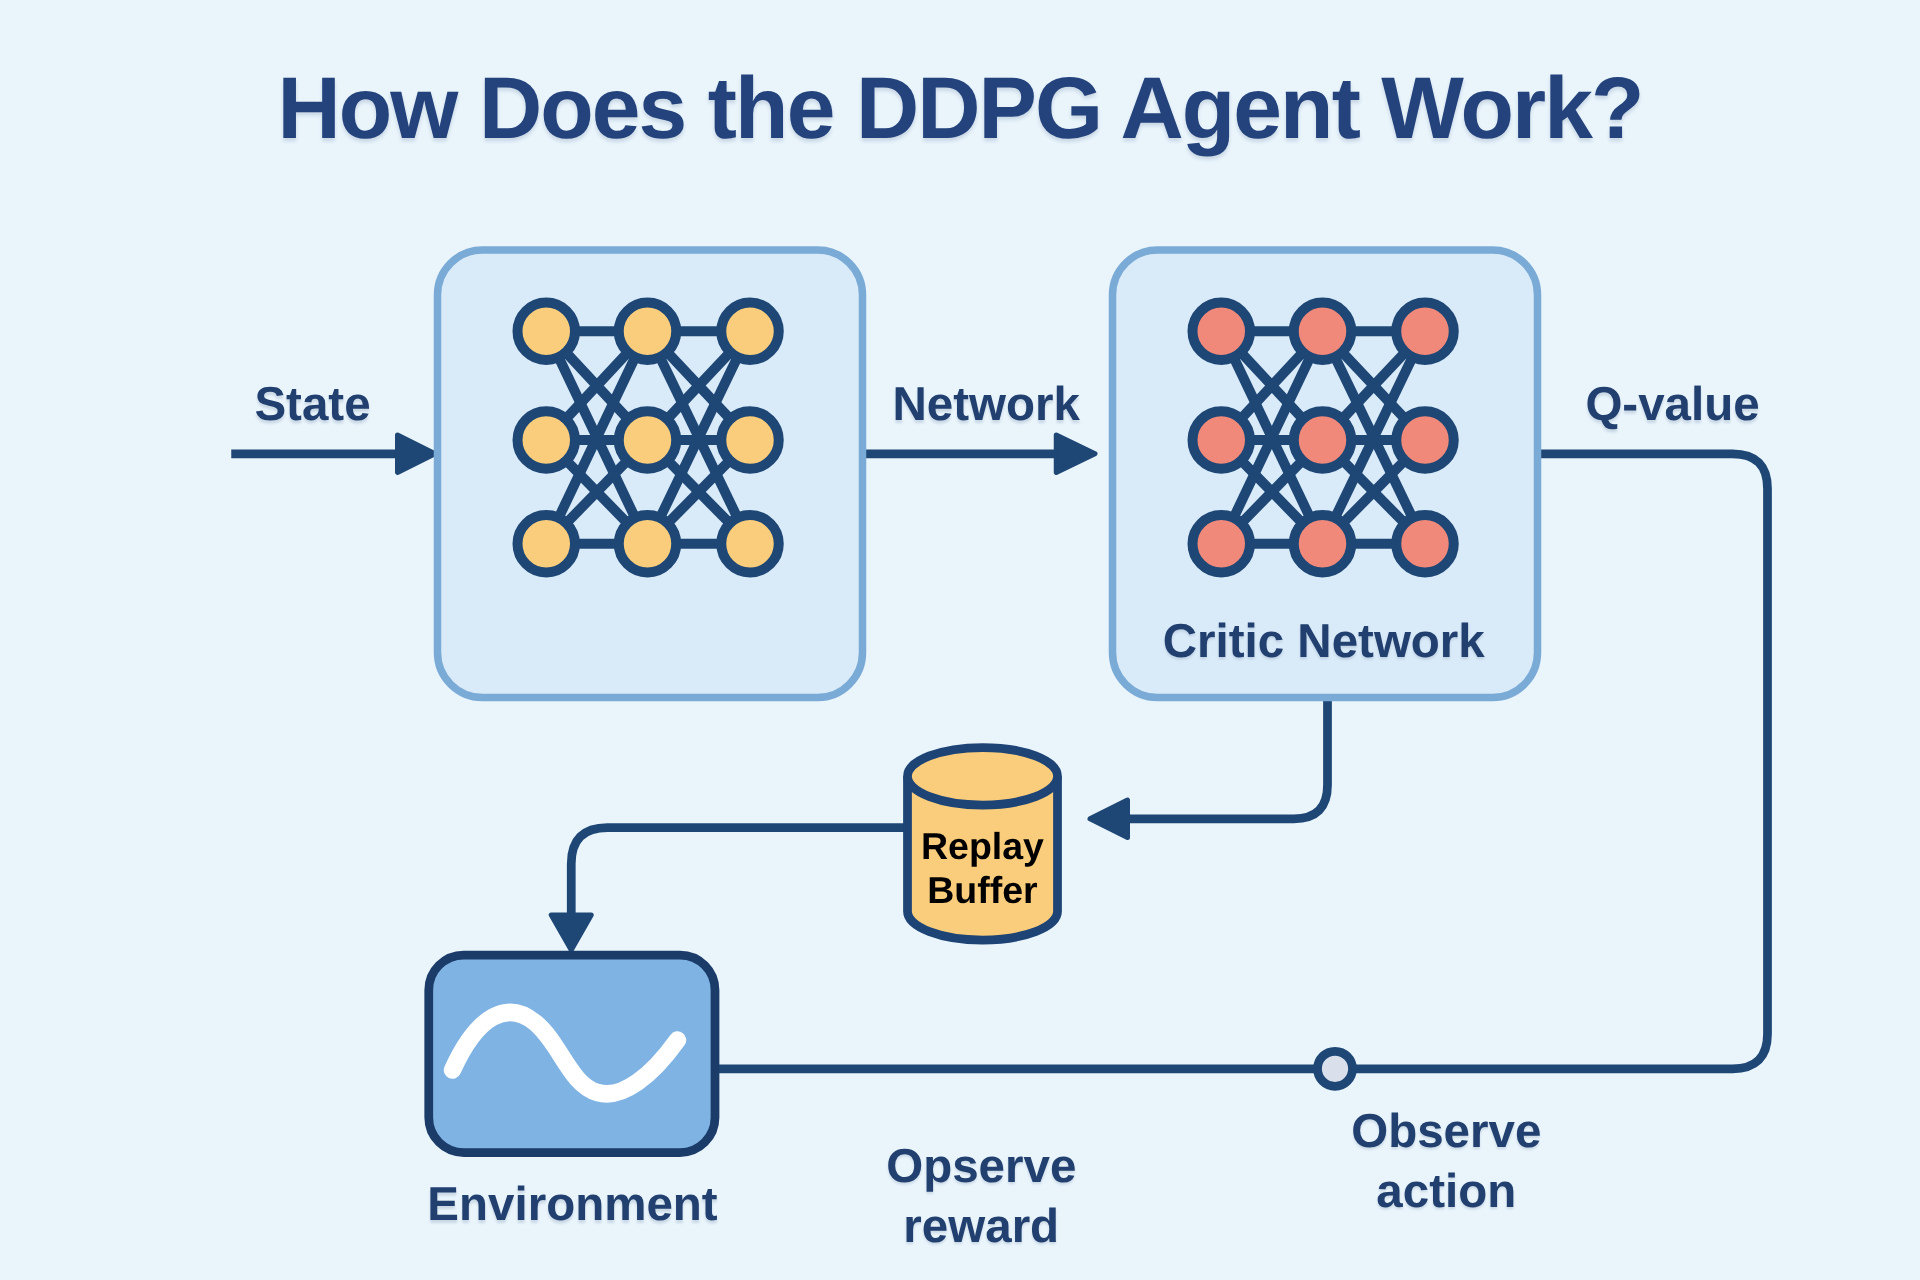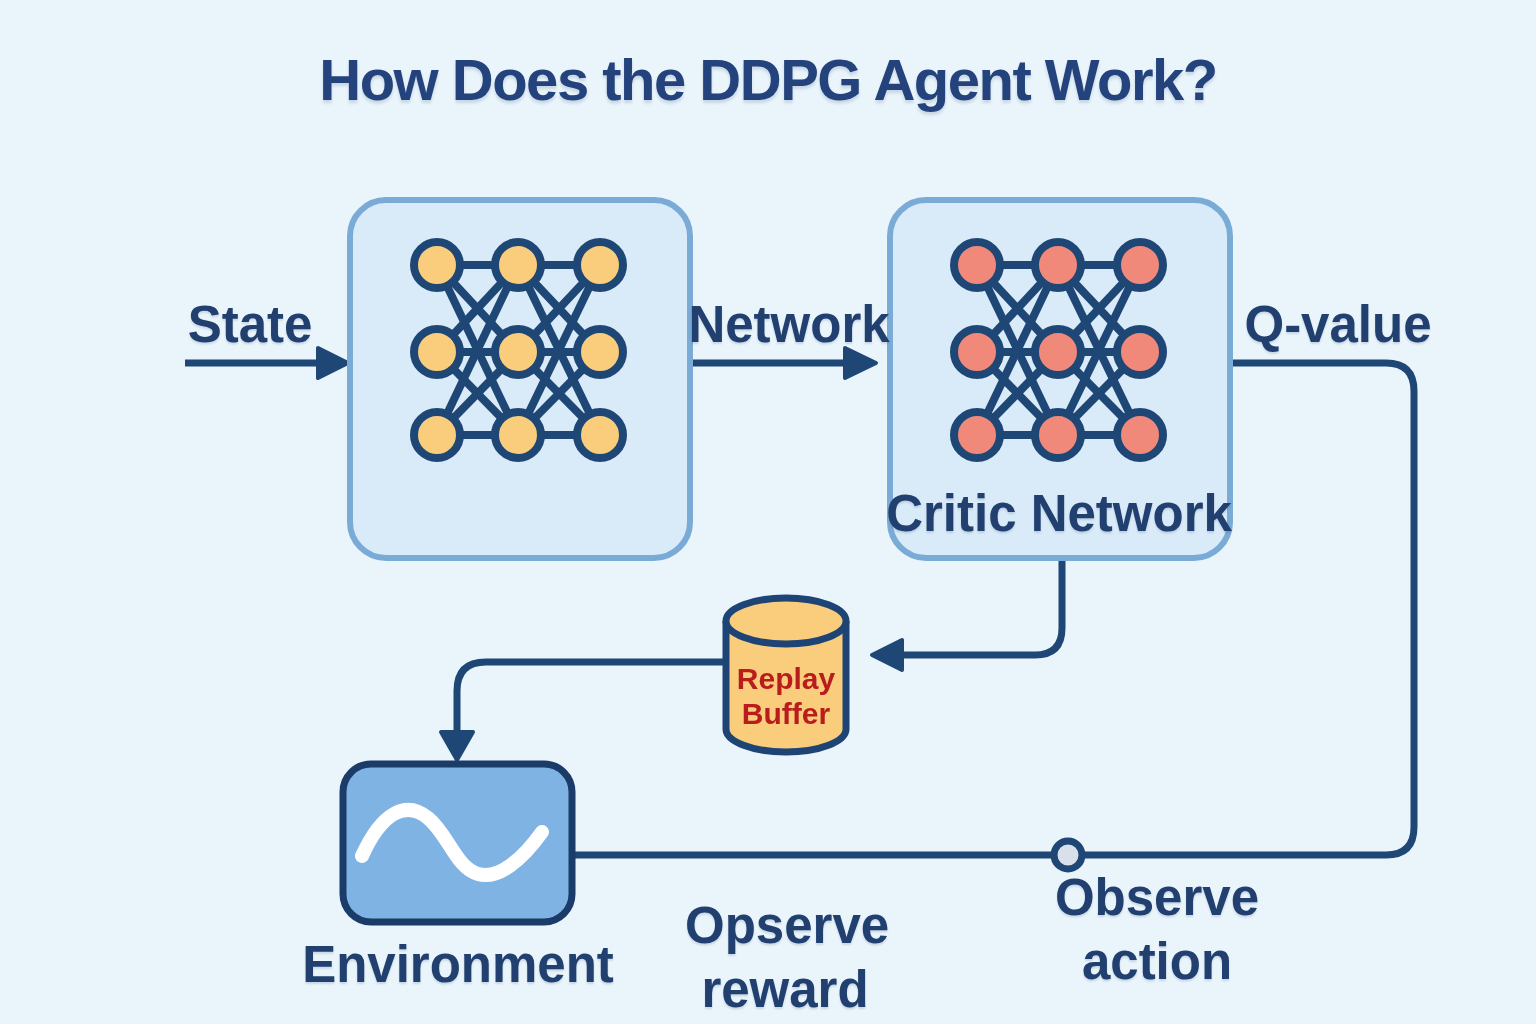--- a/index.html
+++ b/index.html
@@ -11,50 +11,50 @@
     position:relative;
     width:1536px;height:1024px;
     background:#e9f4fb;
     overflow:hidden;
   }
   .canvas svg{position:absolute;left:0;top:0;}
   .page-title{
     position:absolute;
     left:0;top:46px;width:1536px;
     text-align:center;
-    font-size:58px;
+    font-size:70px;
     font-weight:bold;
     letter-spacing:-1.5px;
     color:#24437c;
     text-shadow:0 3px 3px rgba(30,60,110,.16);
   }
   .lbl{
     position:absolute;
     transform:translate(-50%,-50%);
     font-weight:bold;
     color:#21406f;
     text-align:center;
-    font-size:51px;
+    font-size:38px;
     line-height:1.25;
     text-shadow:0 2px 2px rgba(30,60,110,.15);
     white-space:normal;
   }
   .lbl-state{left:250px;top:325px;}
   .lbl-action{left:789px;top:325px;}
   .lbl-qvalue{left:1338px;top:325px;}
   .lbl-actor{left:520px;top:514px;}
   .lbl-critic{left:1059px;top:514px;}
   .lbl-select{left:362px;top:672px;width:170px;}
   .lbl-environment{left:458px;top:965px;}
   .lbl-opserve{left:785px;top:958px;width:200px;}
   .lbl-observe{left:1157px;top:930px;width:210px;}
   .lbl-replay{
     left:786px;top:696px;width:120px;
     font-size:30px;line-height:1.15;
-    color:#b91c1c;text-shadow:none;
+    color:#000000;text-shadow:none;
   }
   
   .conn{fill:none;stroke:#1e4776;stroke-width:7;}
   .ahead{fill:#1e4776;stroke:#1e4776;stroke-width:4;stroke-linejoin:round;}
   .netline{stroke:#1e4776;stroke-width:8;}
   .netnode{stroke:#1e4776;stroke-width:8;}
 </style>
 </head>
 <body>
 

